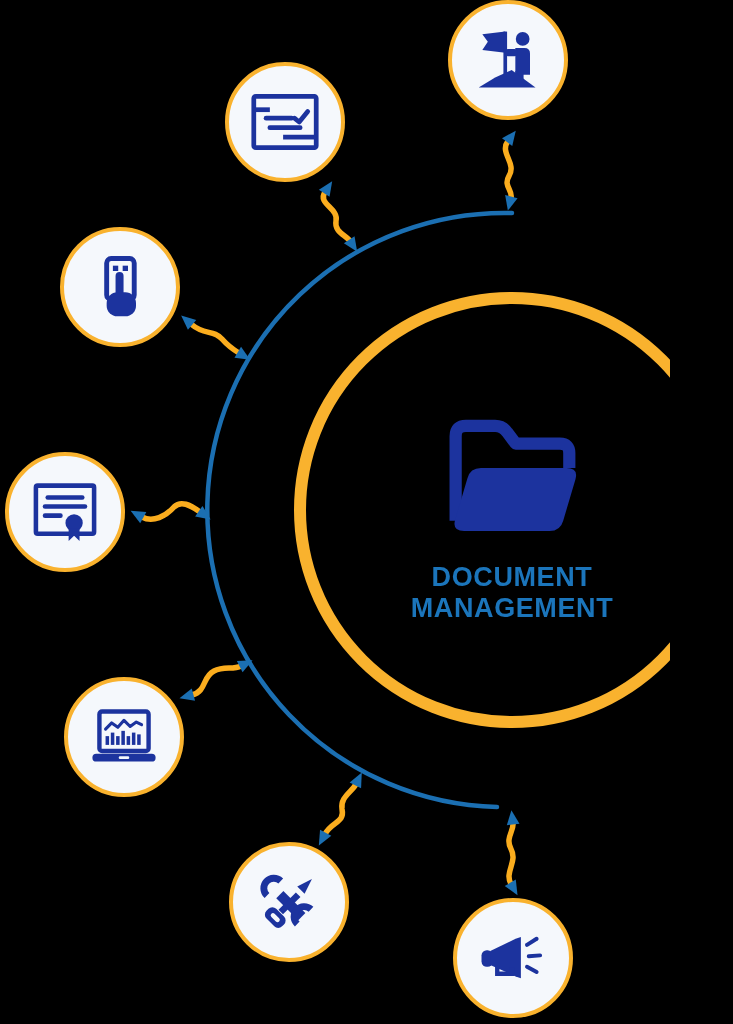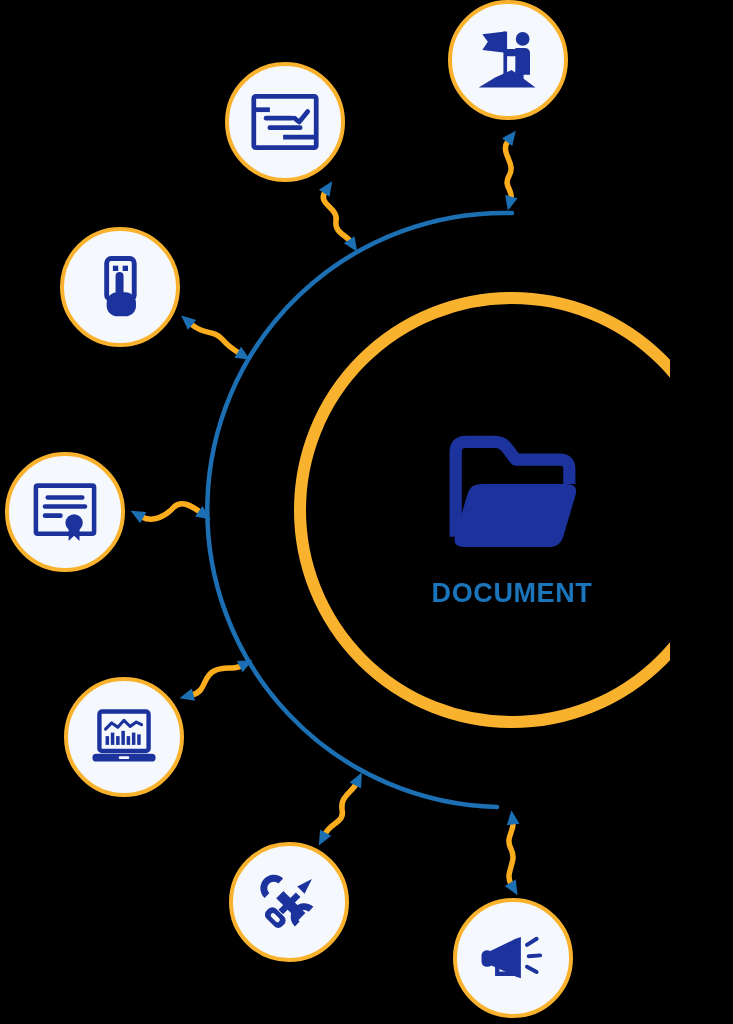--- a/index.html
+++ b/index.html
@@ -55,20 +55,21 @@
   </svg>
 
   <div class="center-circle">
     <div class="center-content">
       <svg width="142" height="124" viewBox="0 0 150 132">
         <path class="nv-s" stroke-width="13" stroke-linejoin="round" d="M 15 120 L 15 30 Q 15 19 26 19 H 57 Q 65 19 70 26 L 79 38 H 126 Q 136 38 136 48 V 64"></path>
         <path class="nv" d="M 44 64 H 133 Q 146 64 142.5 76 L 129.5 120 Q 126.5 131 115 131 H 24 Q 11 131 14.5 119 L 27.5 75 Q 30.5 64 42 64 Z"></path>
       </svg>
       <div class="center-title">
         <div>DOCUMENT</div>
+        <div>MANAGEMENT</div>
       </div>
     </div>
   </div>
 
   <div class="sat sat-goal">
     <svg width="66" height="66" viewBox="0 0 72 72">
       <polygon class="nv" points="33,5 8,8 14,16 8,25 33,28"></polygon>
       <rect class="nv" x="31" y="5" width="4" height="48"></rect>
       <circle class="nv" cx="52" cy="13" r="7.5"></circle>
       <path class="nv" d="M44 23 h10 q6 0 6 6 v23 h-16 z"></path>

